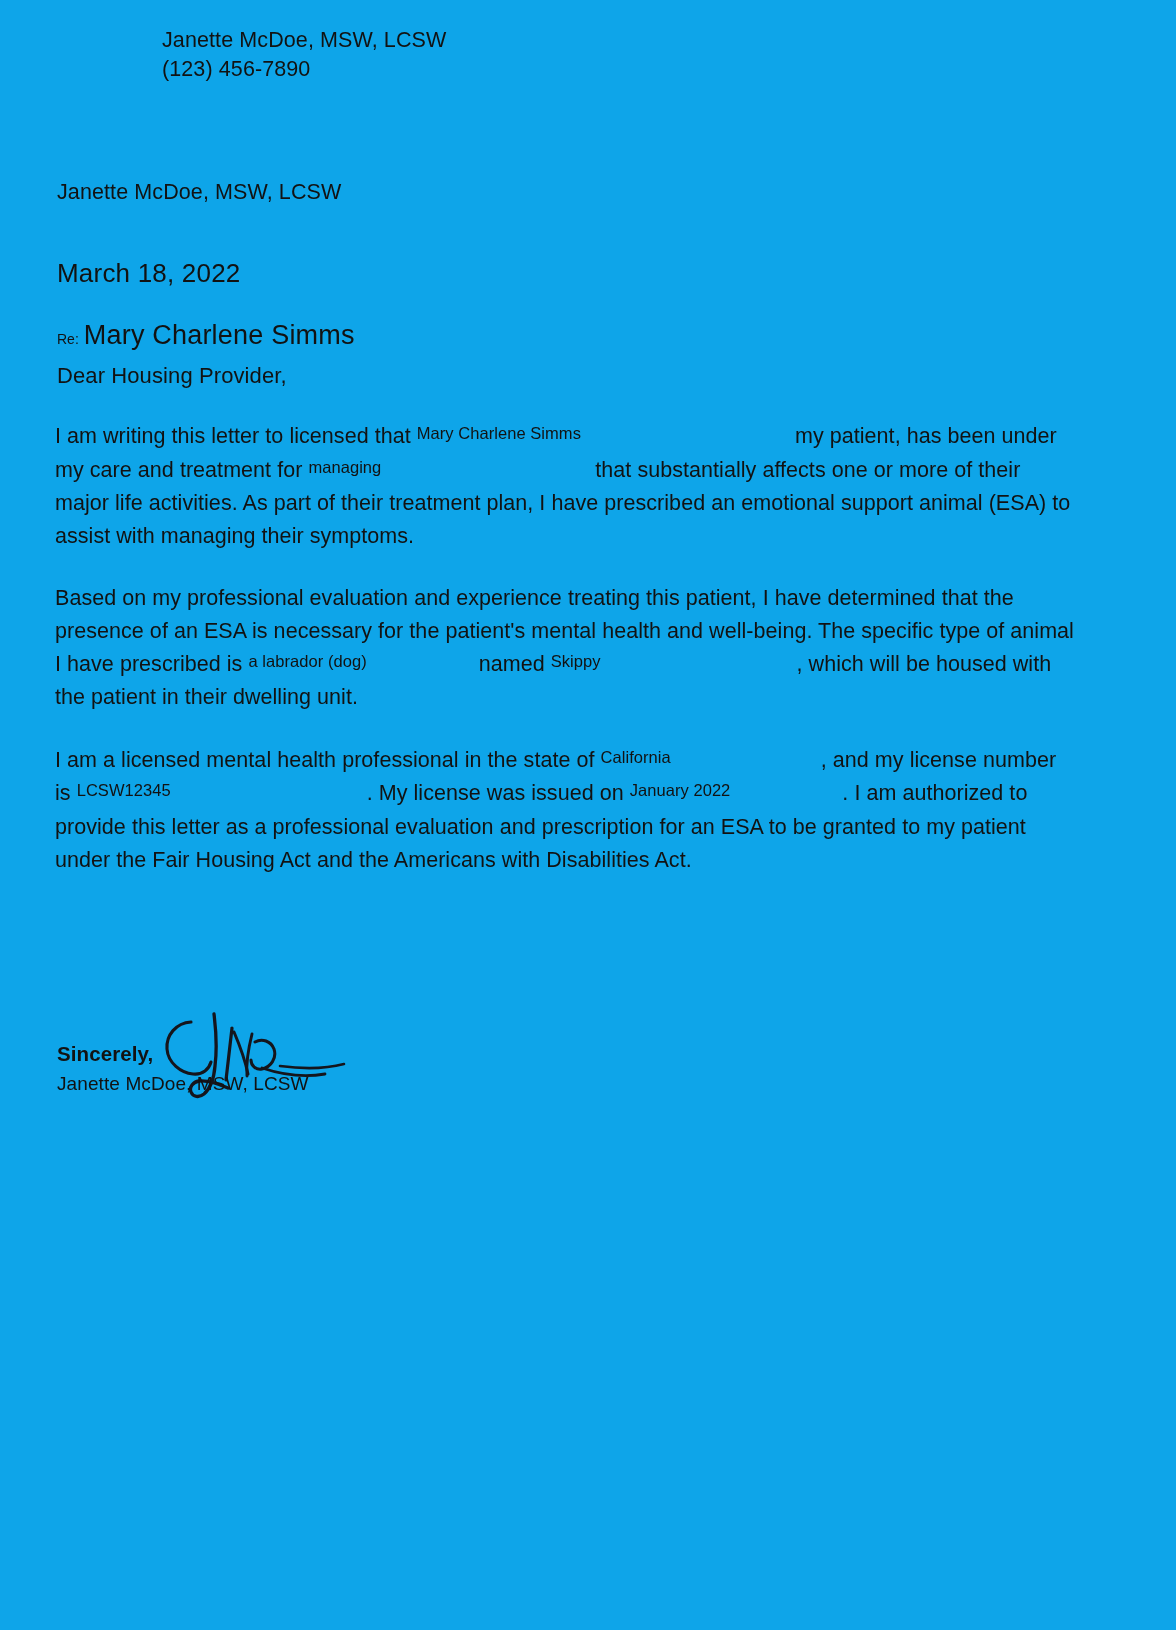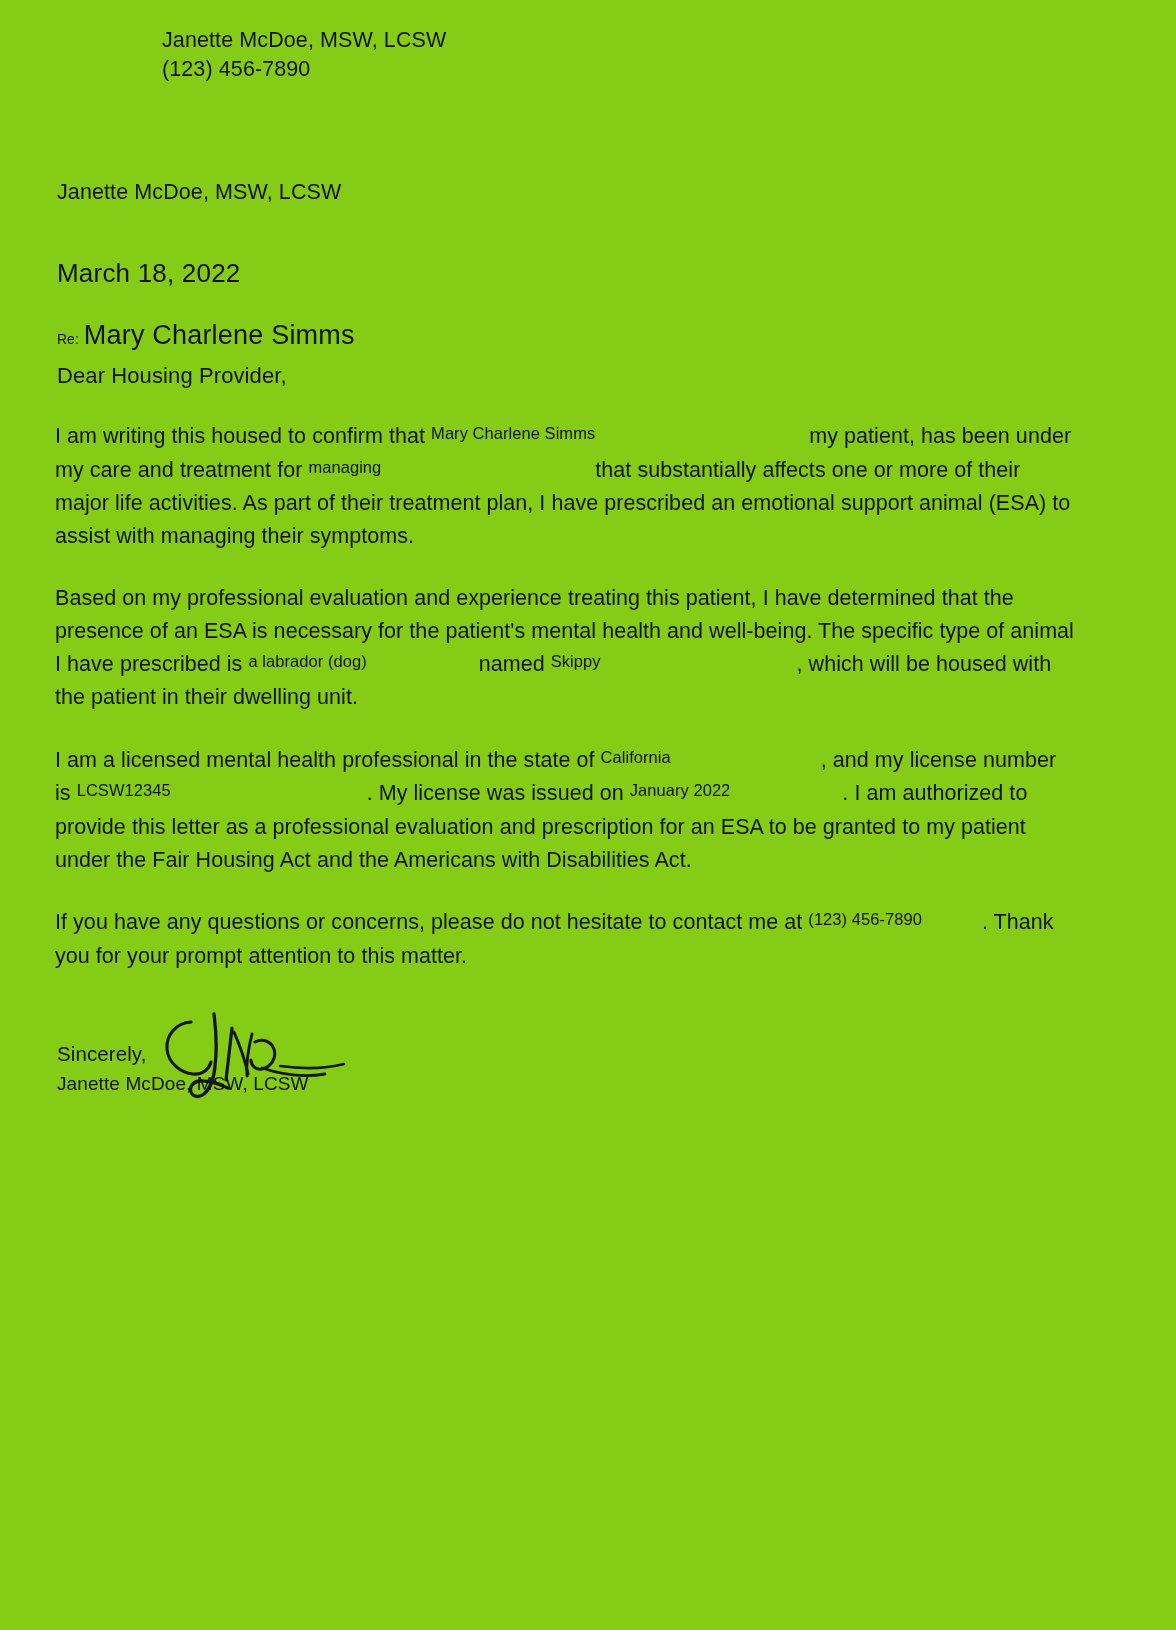--- a/index.html
+++ b/index.html
@@ -11,21 +11,21 @@
   body {
     font-family: "Liberation Sans", sans-serif;
     color: #121212;
     -webkit-font-smoothing: antialiased;
   }
   .page {
     position: relative;
     width: 1176px;
     height: 1630px;
     margin: 0 auto;
-    background: #84cc16;
+    background: #0ea5e9;
     overflow: hidden;
   }
 
   
   .letterhead {
     position: absolute;
     left: 162px;
     top: 26px;
     font-size: 21.5px;
     line-height: 28.5px;
@@ -118,20 +118,21 @@
     width: 420px;
     height: 100px;
   }
   .sig-sincerely {
     position: absolute;
     left: 0;
     top: 22px;
     font-size: 20.5px;
     letter-spacing: 0.1px;
     white-space: nowrap;
+    font-weight: bold;
   }
   .sig-mark {
     position: absolute;
     left: 105px;
     top: -12px;
     width: 230px;
     height: 92px;
   }
   .sig-name {
     position: absolute;
@@ -160,43 +161,38 @@
 
   <div class="re-line">
     <span class="re-label">Re:</span><span class="re-value">Mary Charlene Simms</span>
   </div>
 
   <div class="salutation">Dear Housing Provider,</div>
 
   <div class="body-text">
 
     <p class="para">
-      <span>I am writing this housed to confirm that</span>
+      <span>I am writing this letter to licensed that</span>
       <span class="fill">Mary Charlene Simms</span><span class="gap-xxl"></span><span>my patient, has been under my care and treatment for</span>
       <span class="fill">managing</span><span class="gap-xxl"></span><span>that substantially affects one or more of their major life activities. As part of their treatment plan, I have prescribed an emotional support animal (ESA) to assist with managing their symptoms.</span>
     </p>
 
     <p class="para">
       <span>Based on my professional evaluation and experience treating this patient, I have determined that the presence of an ESA is necessary for the patient's mental health and well-being. The specific type of animal I have prescribed is</span>
       <span class="fill">a labrador (dog)</span><span class="gap-md"></span><span>named</span>
       <span class="fill">Skippy</span><span class="gap-xl"></span><span>, which will be housed with the patient in their dwelling unit.</span>
     </p>
 
     <p class="para">
       <span>I am a licensed mental health professional in the state of</span>
       <span class="fill">California</span><span class="gap-lg"></span><span>, and my license number is</span>
       <span class="fill">LCSW12345</span><span class="gap-xl"></span><span>. My license was issued on</span>
       <span class="fill">January 2022</span><span class="gap-md"></span><span>. I am authorized to provide this letter as a professional evaluation and prescription for an ESA to be granted to my patient under the Fair Housing Act and the Americans with Disabilities Act.</span>
     </p>
 
-    <p class="para">
-      <span>If you have any questions or concerns, please do not hesitate to contact me at</span>
-      <span class="fill">(123) 456-7890</span><span class="gap-sm"></span><span>.</span>
-      <span>Thank you for your prompt attention to this matter.</span>
-    </p>
 
   </div>
 
   <div class="sig-block">
     <span class="sig-sincerely">Sincerely,</span>
 
     <svg class="sig-mark" viewBox="0 0 230 92" aria-hidden="true">
       <g fill="none" stroke="#15151c" stroke-linecap="round" stroke-linejoin="round">
         <path d="M29 14 C14 15, 4 27, 5 41 C6 55, 19 65, 31 66 C41 67, 47 61, 49 54" stroke-width="3.1"></path>
         <path d="M52 6 C54 22, 55 42, 53 58 C52 70, 49 80, 42 86 C37 90, 31 89, 29 84 C27 79, 31 74, 37 73 C46 72, 57 76, 66 80" stroke-width="3.3"></path>

